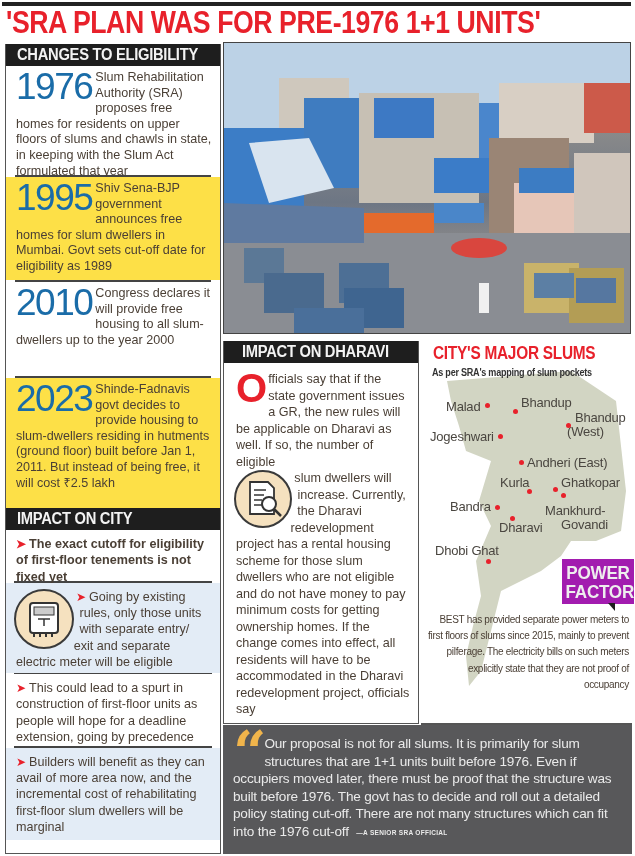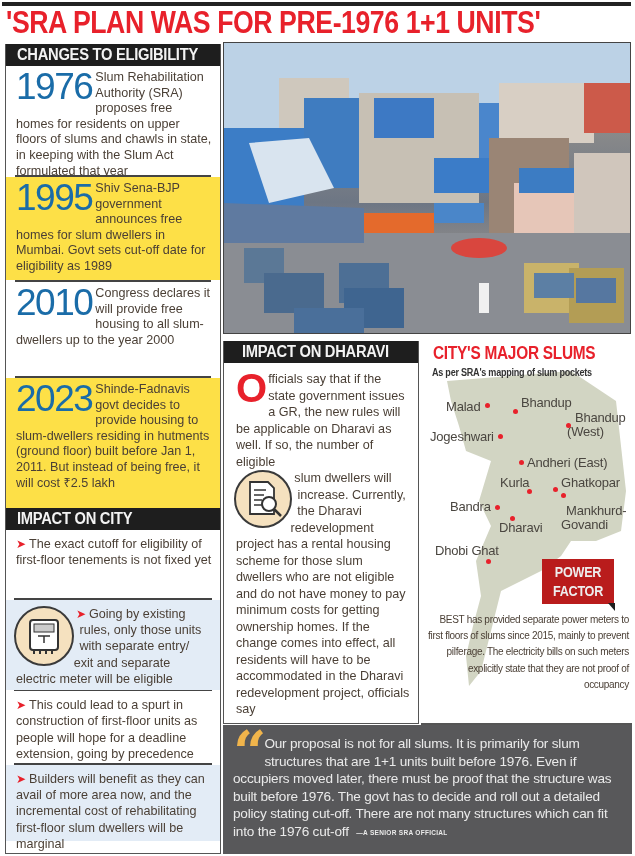--- a/index.html
+++ b/index.html
@@ -62,22 +62,22 @@
 
   
   .map-panel { position: absolute; left: 421px; top: 341px; width: 210px; height: 383px; background: #fff; overflow: hidden; }
   .map-title { position: absolute; left: 12px; top: 2px; font-weight: bold; font-size: 17.5px; color: #e8212b; white-space: nowrap; letter-spacing: -0.3px; transform: scaleX(0.88); transform-origin: left center; }
   .map-sub { position: absolute; left: 11px; top: 25px; font-weight: bold; font-size: 10.8px; color: #333; white-space: nowrap; letter-spacing: -0.3px; transform: scaleX(0.84); transform-origin: left center; }
   .map-svg { position: absolute; left: 0; top: 0; }
   .map-label { position: absolute; font-size: 13px; color: #4a4640; white-space: nowrap; line-height: 12px; letter-spacing: -0.2px; }
   .pin { position: absolute; width: 5px; height: 5px; border-radius: 50%; background: #e8212b; }
 
   .power-box {
-    position: absolute; left: 542px; top: 559px; width: 72px; height: 45px; background: #b91c1c; color: #eee;
-    font-weight: bold; font-size: 14px; line-height: 19px; text-align: center; padding-top: 4px; letter-spacing: -0.3px;
+    position: absolute; left: 562px; top: 559px; width: 72px; height: 45px; background: #a21caf; color: #eee;
+    font-weight: bold; font-size: 19px; line-height: 19px; text-align: center; padding-top: 4px; letter-spacing: -0.3px;
   }
   .power-box span { display: block; transform: scaleX(0.9); }
   .power-tail { position: absolute; left: 608px; top: 603px; width: 0; height: 0; border-left: 7px solid transparent; border-top: 8px solid #1e1e1e; }
   .power-text {
     position: absolute; left: 425px; top: 612px; width: 204px; text-align: right;
     font-size: 10px; line-height: 16.2px; color: #4a3f35; letter-spacing: -0.3px;
   }
 
   
   .quote {
@@ -114,21 +114,21 @@
   </div>
   <div class="entry-rule"></div>
   <div class="entry shaded" style="height:130px;">
     <span class="year">2023</span>
     <span>Shinde-Fadnavis govt decides to provide housing to slum-dwellers residing in hutments (ground floor) built before Jan 1, 2011. But instead of being free, it will cost ₹2.5 lakh</span>
   </div>
 
   <div class="sec-head"><span>IMPACT ON CITY</span></div>
 
   <div class="impact-list">
-    <div class="bullet" style="height:68px;">
+    <div class="bullet" style="height:51px;font-weight:bold;">
       <span class="arrow">➤</span><span>The exact cutoff for eligibility of first-floor tenements is not fixed yet</span>
     </div>
     <div class="bullet-rule"></div>
     <div class="bullet shaded" style="height:90px;">
       <div class="meter-icon">
         <svg width="56" height="56" viewBox="0 0 56 56">
           <rect x="14" y="12" width="28" height="30" rx="3" fill="#fff" stroke="#333" stroke-width="2"></rect>
           <rect x="18" y="16" width="20" height="8" fill="#ccc" stroke="#333" stroke-width="1"></rect>
           <line x1="22" y1="28" x2="34" y2="28" stroke="#333" stroke-width="1.5"></line>
           <line x1="28" y1="28" x2="28" y2="35" stroke="#333" stroke-width="1.5"></line>
@@ -138,21 +138,21 @@
           <line x1="36" y1="42" x2="36" y2="46" stroke="#333" stroke-width="2"></line>
         </svg>
       </div>
       <span class="arrow">➤</span><span>Going by existing rules, only those units with separate entry/ exit and separate electric meter will be eligible</span>
     </div>
     <div class="bullet-rule"></div>
     <div class="bullet" style="height:72px;">
       <span class="arrow">➤</span><span>This could lead to a spurt in construction of first-floor units as people will hope for a deadline extension, going by precedence</span>
     </div>
     <div class="bullet-rule"></div>
-    <div class="bullet shaded" style="height:76px;">
+    <div class="bullet shaded" style="height:92px;">
       <span class="arrow">➤</span><span>Builders will benefit as they can avail of more area now, and the incremental cost of rehabilitating first-floor slum dwellers will be marginal</span>
     </div>
   </div>
 </div>
 
 <div class="photo" title="Crowded slum street with auto-rickshaws and blue tarpaulin-covered buildings">
   <svg width="408" height="292" viewBox="0 0 408 292">
     <rect x="0" y="0" width="408" height="90" fill="#bcd2e6"></rect>
     <rect x="55" y="35" width="70" height="100" fill="#cfc8bd"></rect>
     <rect x="80" y="55" width="55" height="90" fill="#3f7cc0"></rect>
@@ -226,21 +226,21 @@
   <span class="pin" style="left:77px;top:93px;"></span>
   <span class="pin" style="left:98px;top:119px;"></span>
   <span class="map-label" style="left:106px;top:116px;">Andheri (East)</span>
   <span class="map-label" style="left:79px;top:136px;">Kurla</span>
   <span class="pin" style="left:106px;top:148px;"></span>
   <span class="map-label" style="left:140px;top:136px;">Ghatkopar</span>
   <span class="pin" style="left:132px;top:146px;"></span>
   <span class="pin" style="left:140px;top:152px;"></span>
   <span class="map-label" style="left:29px;top:160px;">Bandra</span>
   <span class="pin" style="left:74px;top:164px;"></span>
-  <span class="map-label" style="left:145px;top:164px;">Mankhurd-</span>
+  <span class="map-label" style="left:124px;top:164px;">Mankhurd-</span>
   <span class="map-label" style="left:140px;top:178px;">Govandi</span>
   <span class="pin" style="left:89px;top:175px;"></span>
   <span class="map-label" style="left:78px;top:181px;">Dharavi</span>
   <span class="map-label" style="left:14px;top:204px;">Dhobi Ghat</span>
   <span class="pin" style="left:65px;top:218px;"></span>
 </div>
 
 <div class="power-box">
   <span>POWER</span>
   <span>FACTOR</span>

